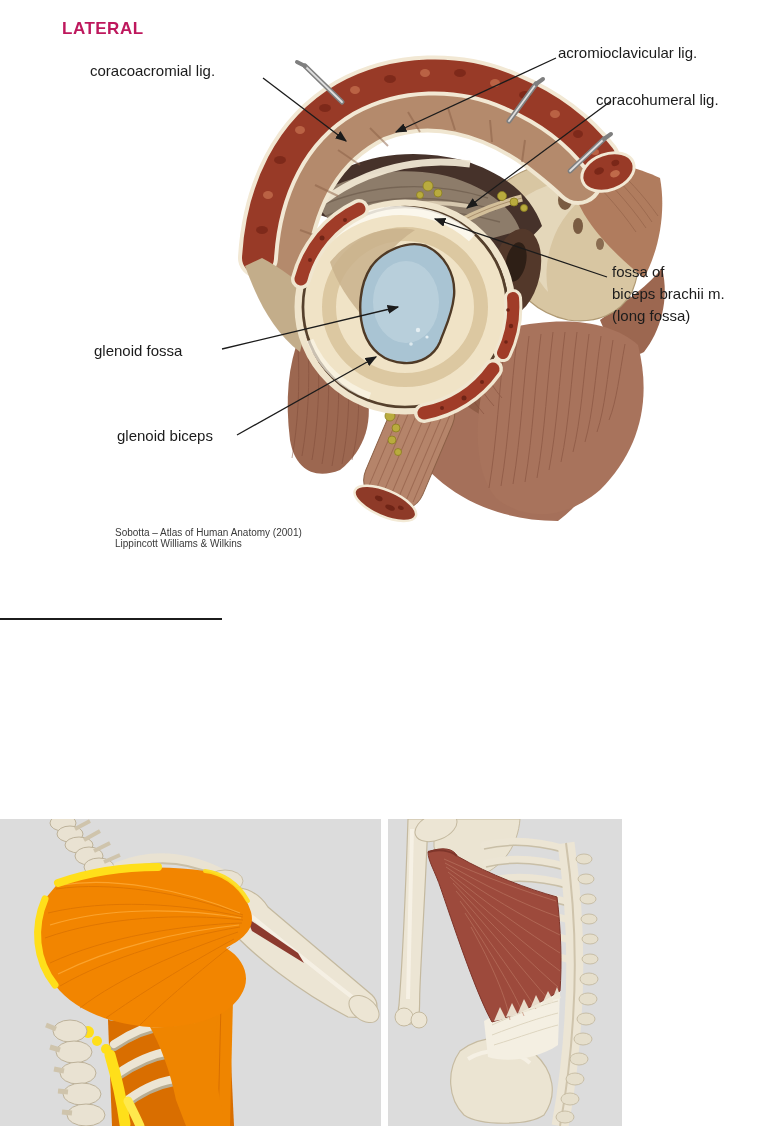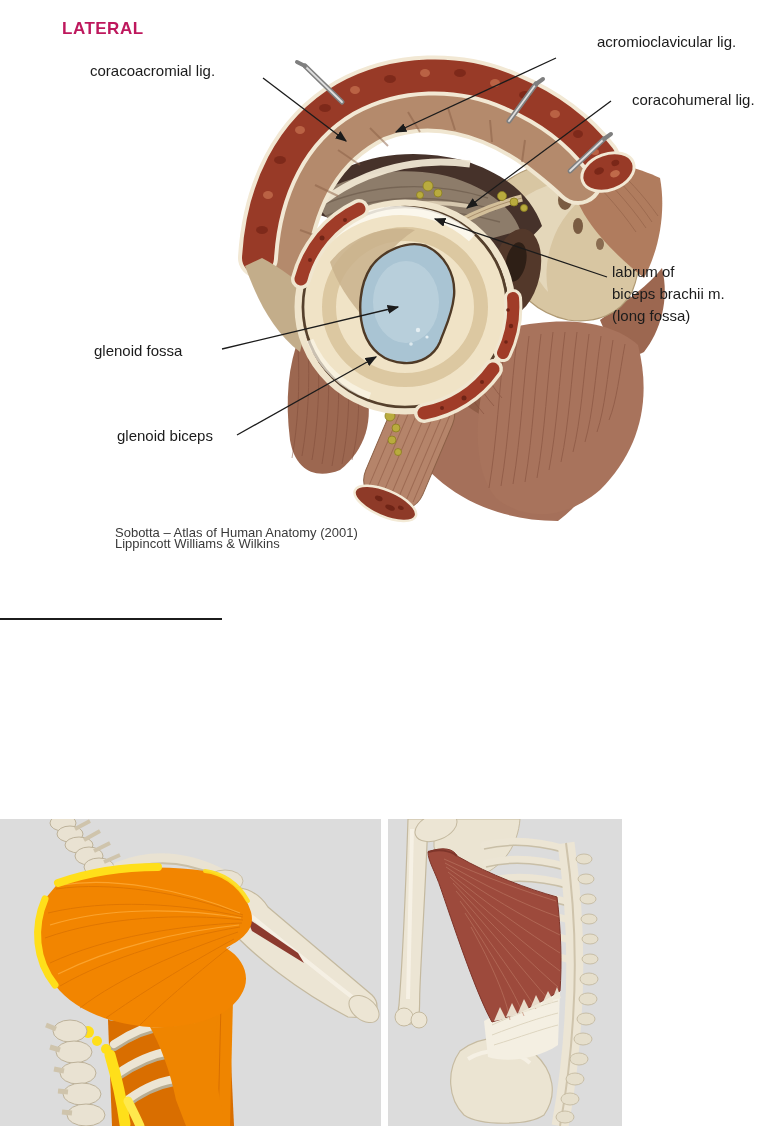--- a/index.html
+++ b/index.html
@@ -11,21 +11,21 @@
   #heading{
     left:62px;top:19px;font-size:17px;font-weight:bold;
     letter-spacing:.5px;color:#be185d;
   }
   .lbl{
     position:absolute;font-size:15px;color:#1b1b1b;white-space:nowrap;
     line-height:17px;
   }
   #lbl-tendon{line-height:22px;}
   #citation{
-    position:absolute;left:115px;top:527px;font-size:13px;color:#3a3a3a;
+    position:absolute;left:115px;top:527px;font-size:10px;color:#3a3a3a;
     line-height:11px;
   }
   #divider{
     position:absolute;left:0;top:618px;width:222px;height:2px;background:#1c1c1c;
   }
   .photo{
     position:absolute;top:819px;height:307px;background:#dcdcdc;overflow:hidden;
   }
   #photo-left{left:0;width:381px;}
   #photo-right{left:388px;width:234px;}
@@ -265,24 +265,24 @@
       <line x1="263" y1="78" x2="346" y2="141" marker-end="url(#arrow)"></line>
       <line x1="556" y1="58" x2="396" y2="132" marker-end="url(#arrow)"></line>
       <line x1="611" y1="101" x2="467" y2="208" marker-end="url(#arrow)"></line>
       <line x1="607" y1="277" x2="435" y2="219" marker-end="url(#arrow)"></line>
       <line x1="222" y1="349" x2="398" y2="307" marker-end="url(#arrow)"></line>
       <line x1="237" y1="435" x2="376" y2="357" marker-end="url(#arrow)"></line>
     </g>
   </svg>
 
   <div class="lbl" style="left:90px;top:62px;">coracoacromial lig.</div>
-  <div class="lbl" style="left:558px;top:33px;margin-left:39px;">acromioclavicular lig.</div>
-  <div class="lbl" style="left:632px;top:91px;">coracohumeral lig.</div>
+  <div class="lbl" style="left:558px;top:44px;">acromioclavicular lig.</div>
+  <div class="lbl" style="left:596px;top:91px;">coracohumeral lig.</div>
   <div class="lbl" id="lbl-tendon" style="left:612px;top:261px;">
-    <div>labrum of</div>
+    <div>fossa of</div>
     <div>biceps brachii m.</div>
     <div>(long fossa)</div>
   </div>
   <div class="lbl" style="left:94px;top:342px;">glenoid fossa</div>
   <div class="lbl" style="left:117px;top:427px;">glenoid biceps</div>
 
   <div id="citation">
     <div>Sobotta – Atlas of Human Anatomy (2001)</div>
     <div>Lippincott Williams &amp; Wilkins</div>
   </div>

